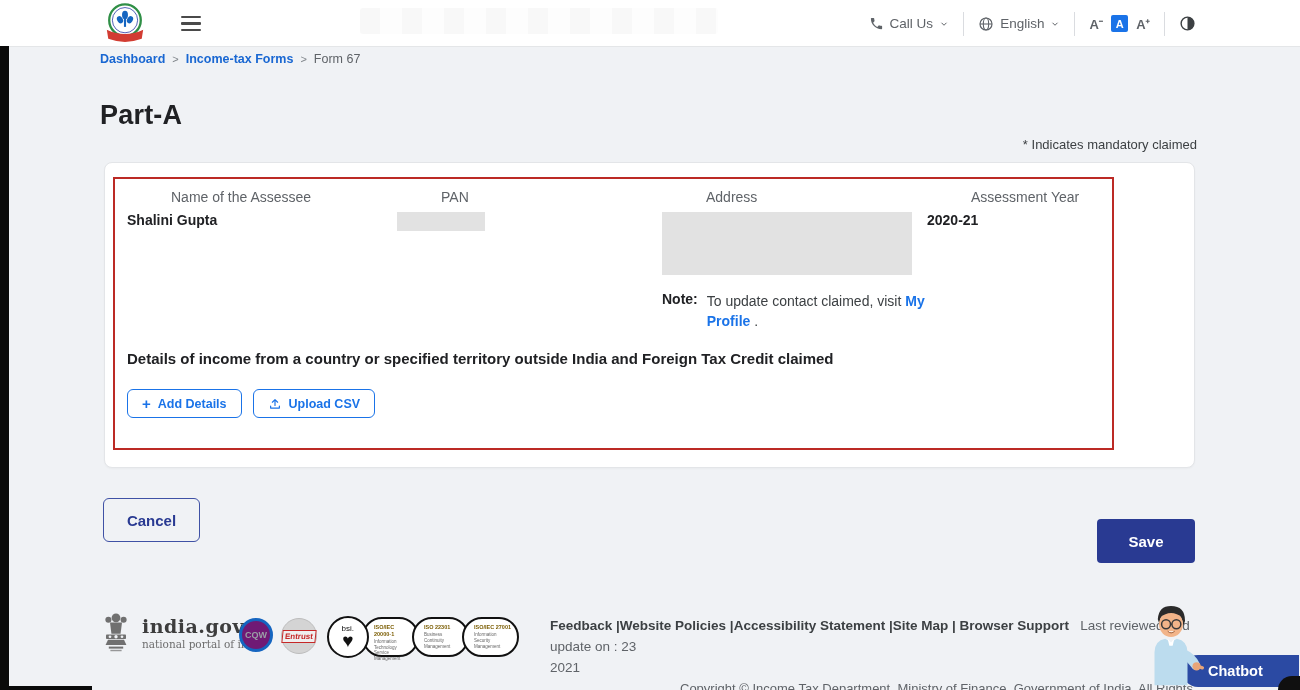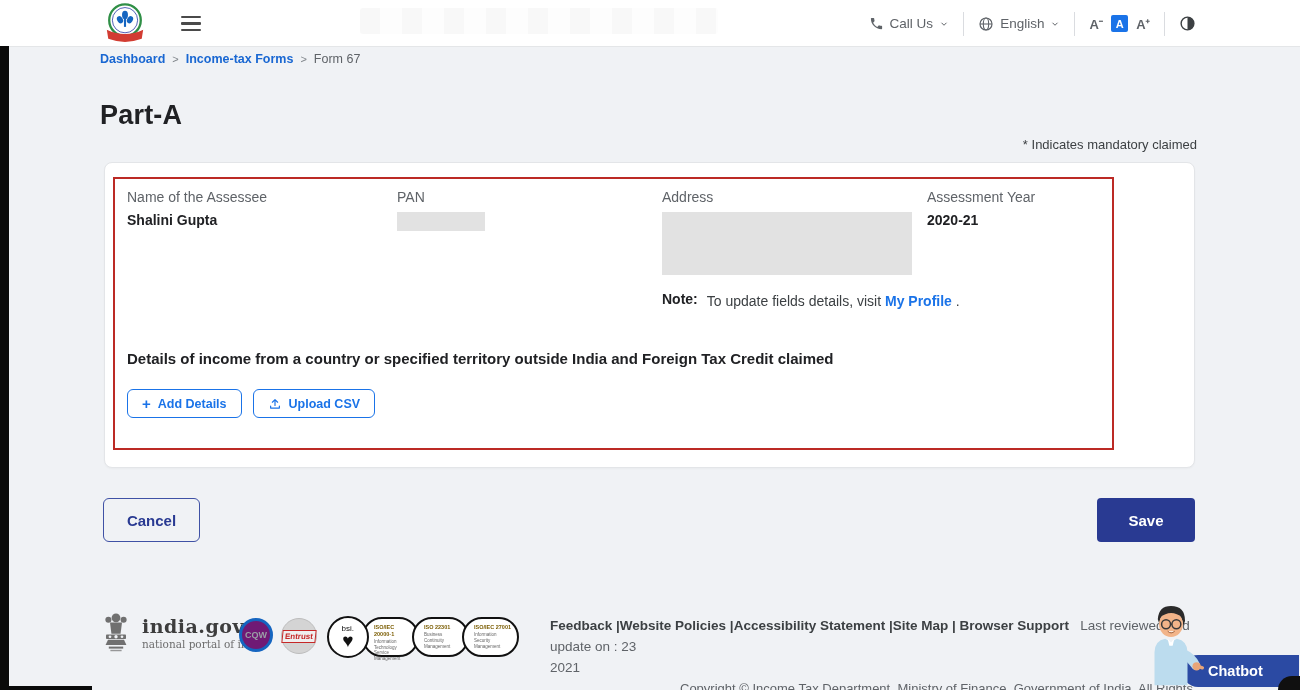--- a/index.html
+++ b/index.html
@@ -36,42 +36,42 @@
   .page-title { position:absolute; top:100px; left:100px; font-size:27px; font-weight:600; color:#202124; letter-spacing:.2px; }
   .mandatory { position:absolute; top:137px; right:103px; font-size:13px; color:#3c4043; }
 
   
   .card { position:absolute; left:104px; top:162px; width:1091px; height:306px; background:#fff; border:1px solid #e3e5e8; border-radius:8px; box-shadow:0 1px 2px rgba(0,0,0,.03); }
   .red-rect { position:absolute; left:8px; top:14px; width:1001px; height:273px; border:2.5px solid #bc2a25; }
 
   .fields { position:absolute; left:0; top:10px; width:100%; }
   .field { position:absolute; top:0; }
   .f1 { left:12px; } .f2 { left:282px; } .f3 { left:547px; } .f4 { left:812px; }
-  .field-label { font-size:14px; color:#5f6368; margin-bottom:7px; }
+  .field-label { font-size:14px; color:#5f6368; margin-bottom:7px;margin-left:44px; }
   .field-value { font-size:14px; font-weight:bold; color:#202124; }
   .redact-pan { width:88px; height:19px; background:#e2e2e2; }
   .redact-address { width:250px; height:63px; background:#e2e2e2; }
 
   .note { position:absolute; left:547px; top:112px; display:flex; gap:9px; font-size:14px; color:#3c4043; }
   .note-label { font-weight:bold; color:#202124; }
   .note-body { width:258px; line-height:20px; }
   .note-link { color:#1a73e8; font-weight:600; cursor:pointer; text-decoration:none; }
 
   .section-heading { position:absolute; left:12px; top:171px; font-size:15px; font-weight:bold; color:#202124; }
 
   .btn-row { position:absolute; left:12px; top:210px; display:flex; gap:11px; }
   .btn-outline-blue { display:flex; align-items:center; gap:7px; height:29px; padding:0 14px; border:1px solid #1a73e8; border-radius:6px;
       background:#fff; color:#1a73e8; font-size:12.5px; font-weight:600; font-family:"Liberation Sans",sans-serif; cursor:pointer; }
   .btn-outline-blue svg { flex:0 0 auto; }
   .plus-glyph { font-size:15px; font-weight:600; line-height:1; }
 
   
   .btn-cancel { position:absolute; left:103px; top:498px; width:97px; height:44px; background:transparent; border:1.5px solid #3f51a5;
       border-radius:6px; color:#293a92; font-size:15px; font-weight:bold; font-family:"Liberation Sans",sans-serif; cursor:pointer; }
-  .btn-save { position:absolute; left:1097px; top:498px; width:98px; height:44px; background:#293a92; border:none;
+  .btn-save { position:absolute; left:1097px; top:519px; width:98px; height:44px; background:#293a92; border:none;
       border-radius:4px; color:#fff; font-size:15px; font-weight:bold; font-family:"Liberation Sans",sans-serif; cursor:pointer; }
 
   
   .footer { position:absolute; left:0; right:0; bottom:0; height:95px; }
   .emblem { position:absolute; left:100px; top:14px; }
   .portal { position:absolute; left:142px; top:20px; font-family:"DejaVu Serif", serif; color:#3d3d3d; }
   .portal-name { font-size:19px; font-weight:bold; letter-spacing:.5px; }
   .portal-sub { font-size:10.5px; color:#6d6d6d; margin-top:1px; }
   .badge-cqw { position:absolute; left:239px; top:23px; width:34px; height:34px; border-radius:50%; border:3px solid #1565c0;
       display:flex; align-items:center; justify-content:center; font-size:9px; color:#9aa0a6; font-weight:bold; background:#701a75; }
@@ -191,21 +191,21 @@
           <div class="redact-address"></div>
         </div>
         <div class="field f4">
           <div class="field-label">Assessment Year</div>
           <div class="field-value">2020-21</div>
         </div>
       </div>
 
       <div class="note">
         <span class="note-label">Note:</span>
-        <span class="note-body"><span>To update fields details, visit </span><a class="note-link">My Profile</a><span> .</span></span>
+        <span class="note-body"><span>To update contact claimed, visit </span><a class="note-link">My Profile</a><span> .</span></span>
       </div>
 
       <div class="section-heading">Details of income from a country or specified territory outside India and Foreign Tax Credit claimed</div>
 
       <div class="btn-row">
         <button class="btn-outline-blue">
           <span class="plus-glyph">+</span>
           <span>Add Details</span>
         </button>
         <button class="btn-outline-blue">

